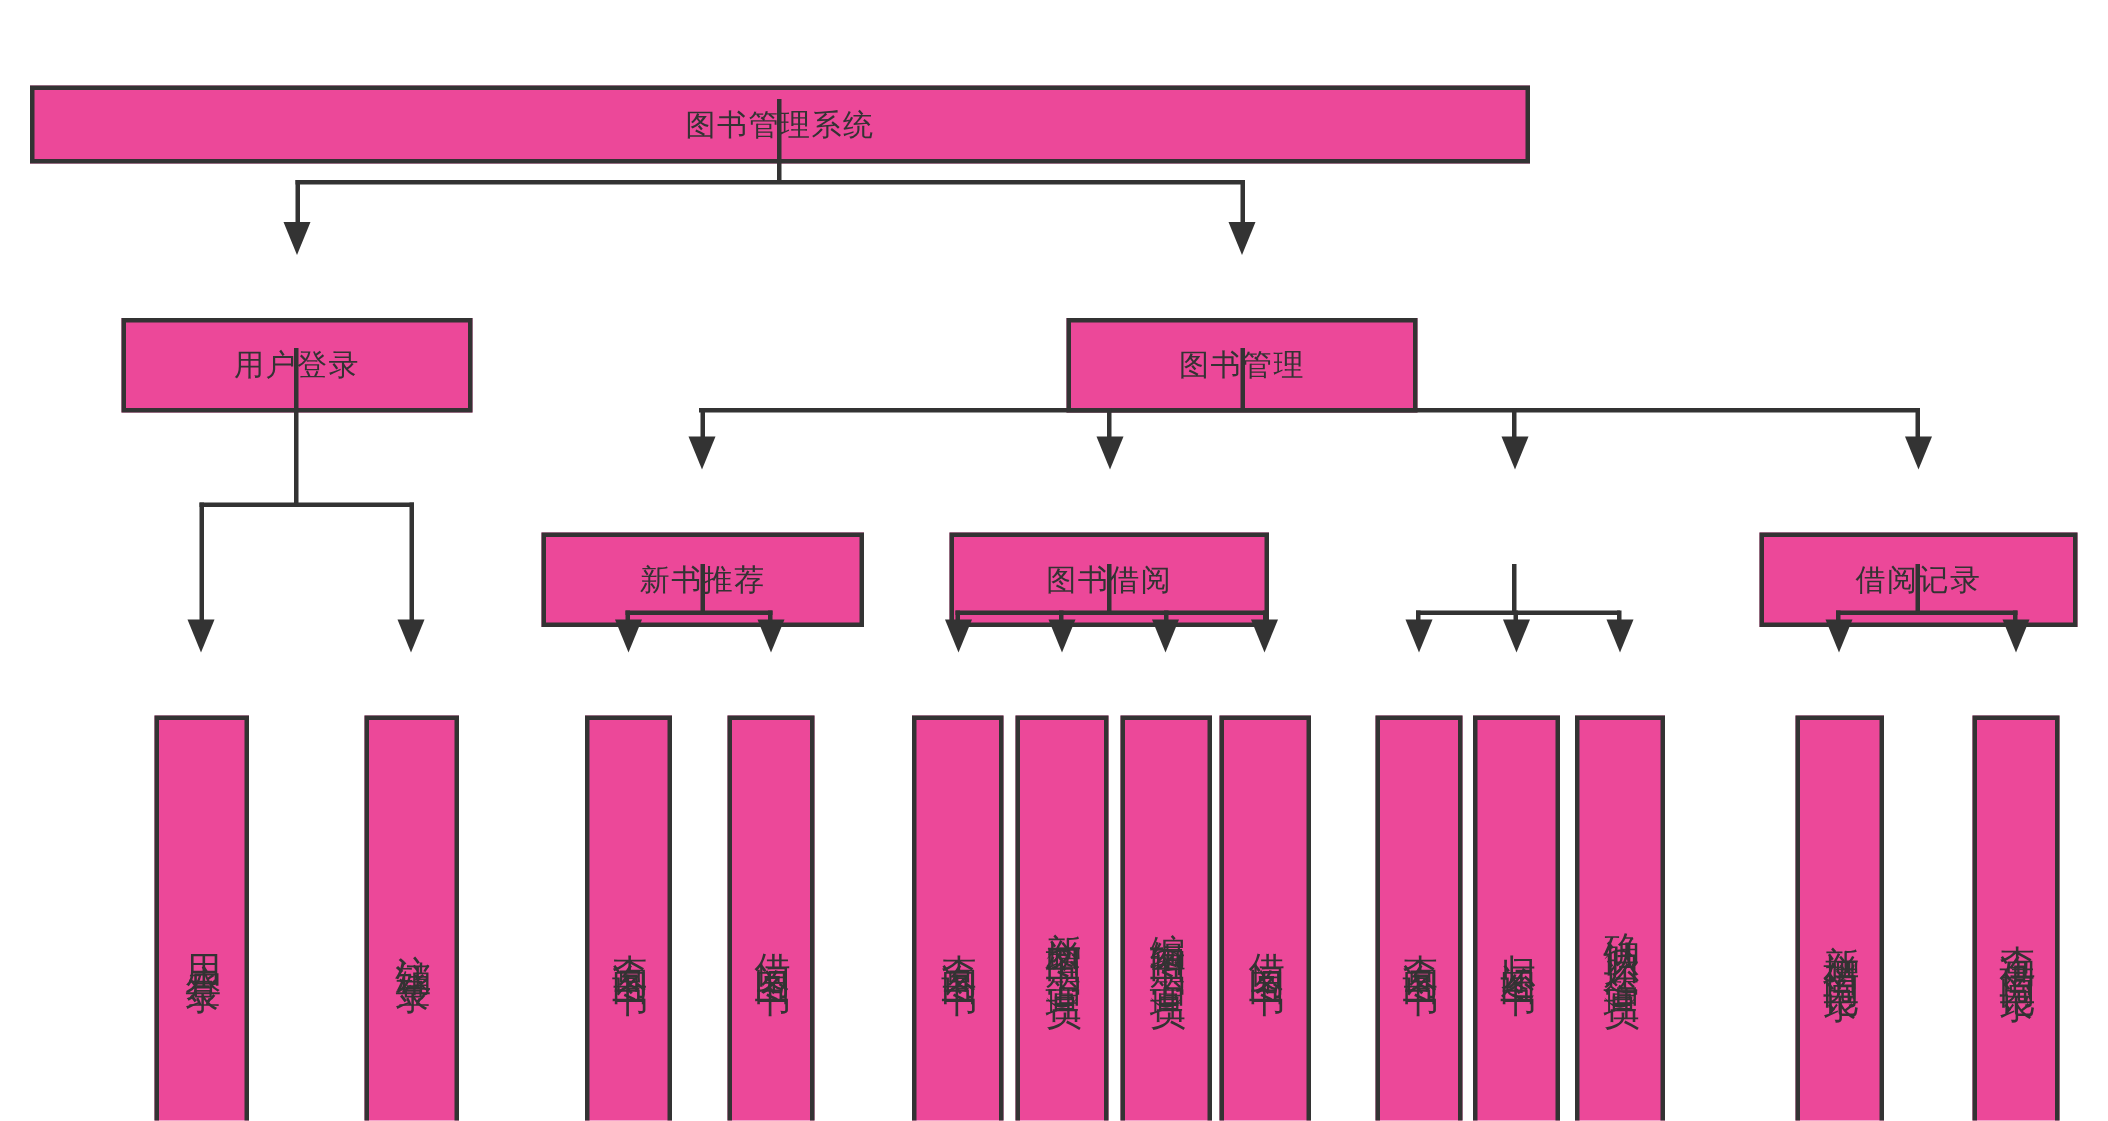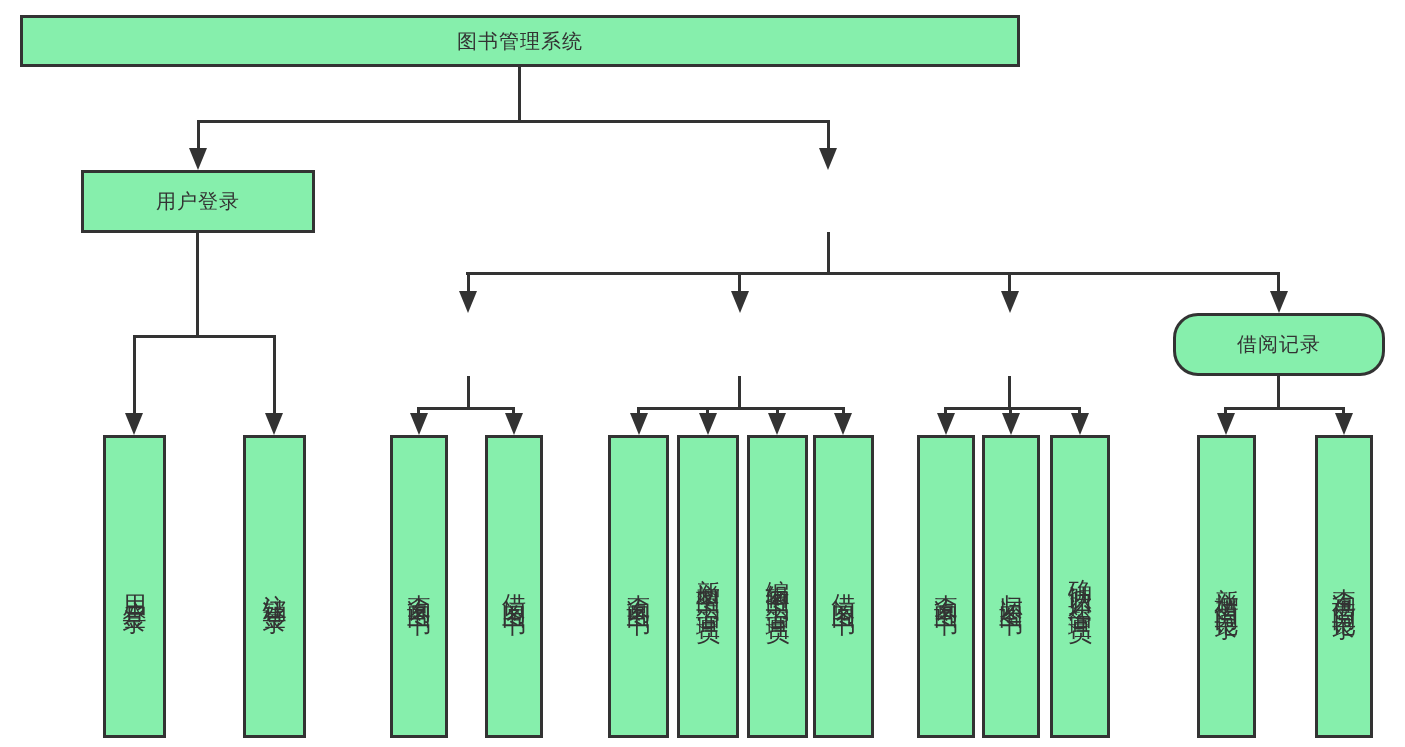--- a/index.html
+++ b/index.html
@@ -10,23 +10,24 @@
   }
   html,body{margin:0;padding:0;}
   body{
     width:1405px;height:747px;background:var(--bg);
     font-family:"Liberation Sans","DejaVu Sans",sans-serif;
     position:relative;overflow:hidden;
   }
   .stage{position:absolute;left:0;top:0;width:1405px;height:747px;}
   .box{
     position:absolute;box-sizing:border-box;
-    border:3px solid var(--line);background:#86efac;
+    border:3px solid var(--line);background:#ec4899;
     display:flex;align-items:center;justify-content:center;
     color:var(--text);
+    margin-top:42px;
   }
   .hdr{font-size:20px;letter-spacing:1px;}
   .leaf{font-size:24px;overflow:hidden;}
   .leaf span{
     writing-mode:vertical-rl;text-orientation:mixed;
     letter-spacing:6px;line-height:1;white-space:nowrap;
   }
   .h,.v{position:absolute;background:var(--line);}
   .h{height:3px;}
   .v{width:3px;}
@@ -46,22 +47,31 @@
 
 <div class="stage">
 
   <div class="box hdr" style="left:20px;top:15px;width:1000px;height:52px;">
     <span>图书管理系统</span>
   </div>
 
   <div class="box hdr" style="left:81px;top:170px;width:234px;height:63px;">
     <span>用户登录</span>
   </div>
+  <div class="box hdr" style="left:711px;top:170px;width:234px;height:63px;">
+    <span>图书管理</span>
+  </div>
 
-  <div class="box hdr" style="left:1173px;top:313px;width:212px;height:63px;border-radius:25px;">
+  <div class="box hdr" style="left:361px;top:313px;width:215px;height:63px;">
+    <span>新书推荐</span>
+  </div>
+  <div class="box hdr" style="left:633px;top:313px;width:213px;height:63px;">
+    <span>图书借阅</span>
+  </div>
+  <div class="box hdr" style="left:1173px;top:313px;width:212px;height:63px;">
     <span>借阅记录</span>
   </div>
 
   <div class="box leaf" style="left:103px;top:435px;width:63px;height:303px;">
     <span>用户登录</span>
   </div>
   <div class="box leaf" style="left:243px;top:435px;width:63px;height:303px;">
     <span>注销登录</span>
   </div>
 

